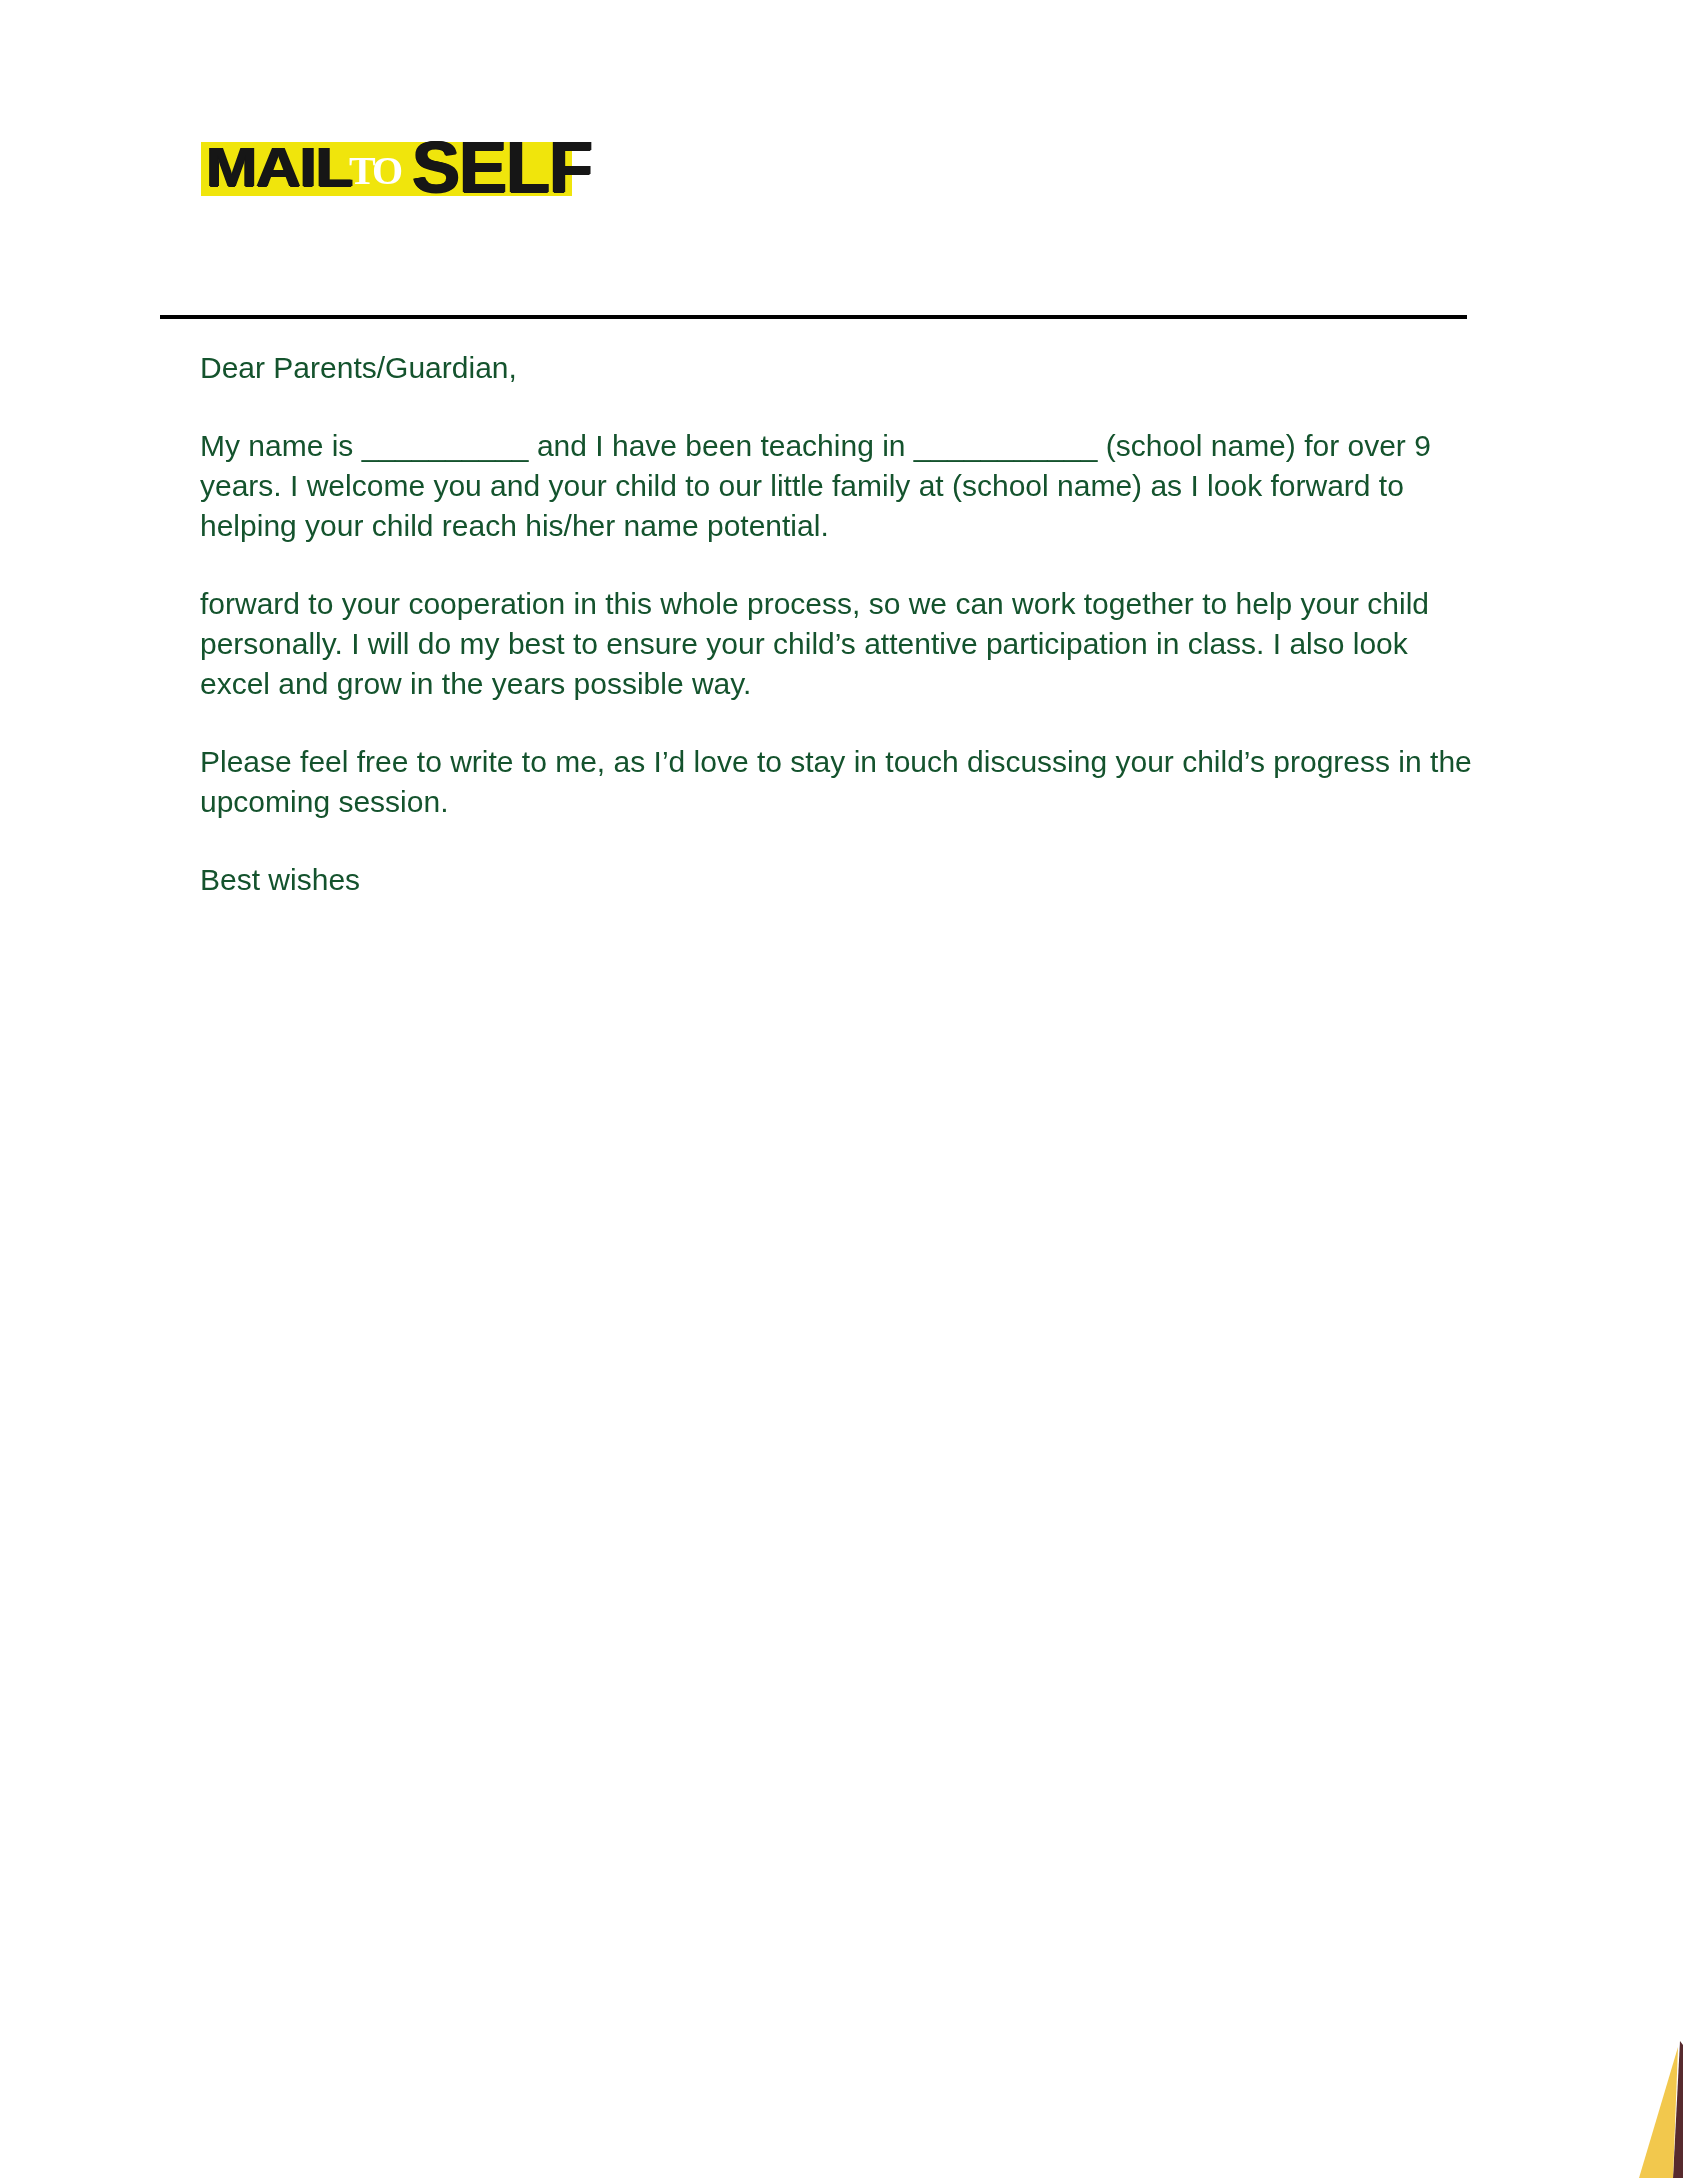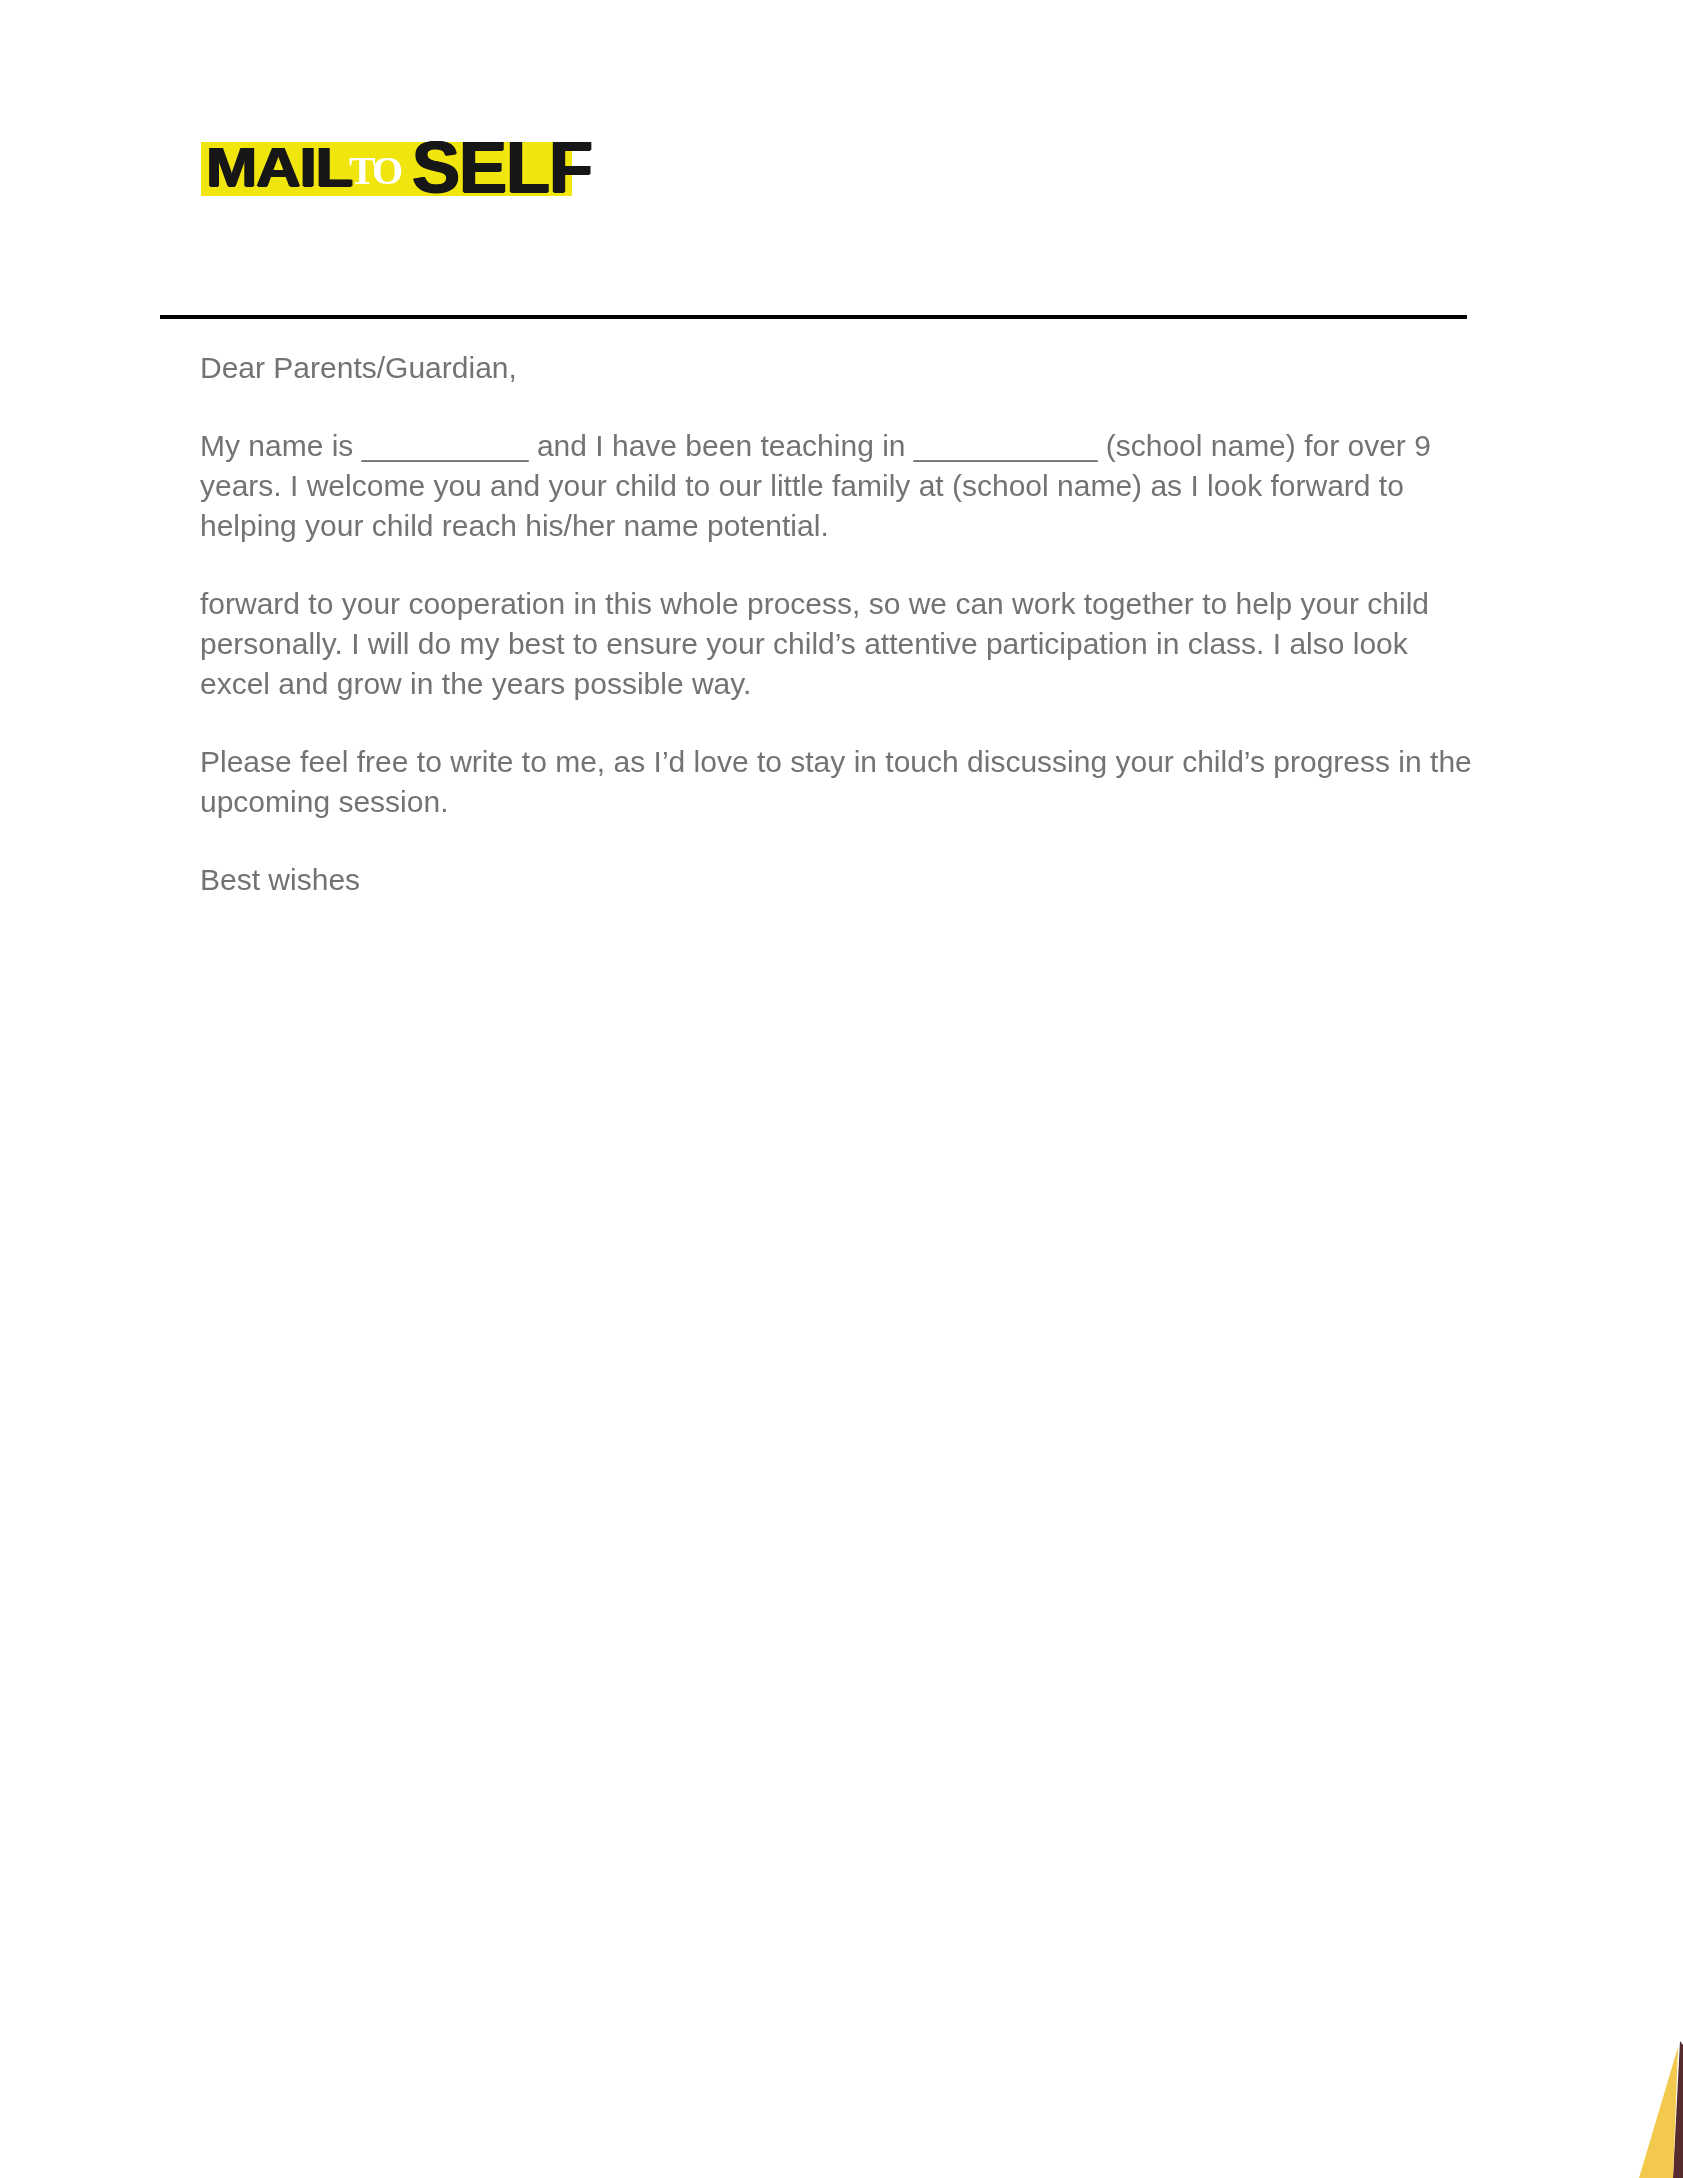--- a/index.html
+++ b/index.html
@@ -75,21 +75,21 @@
   }
 
   
   .letter {
     position: absolute;
     left: 200px;
     top: 348px;
     width: 1302px;
     font-size: 30px;
     line-height: 40px;
-    color: #737373;
+    color: #14532d;
   }
   .letter .block {
     margin: 0 0 38px 0;
   }
   .letter .line {
     white-space: nowrap;
   }
 
   
   .corner-decoration {

